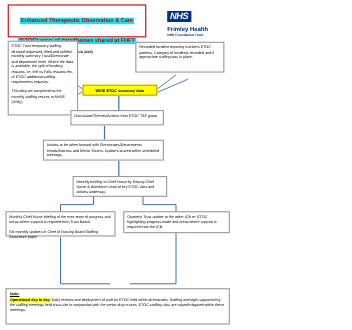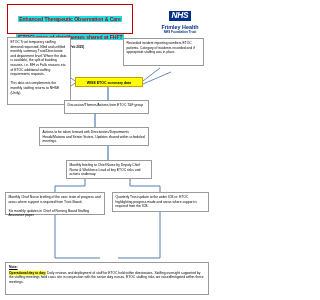--- a/index.html
+++ b/index.html
@@ -41,21 +41,21 @@
     font-weight: bold;
     font-size: 3.1px;
     line-height: 5px;
     margin-top: 2.2px;
   }
 
   .nhs-logo {
     position: absolute;
     left: 152px; top: 4px;
     width: 56px;
-    text-align: center;
+    text-align: left;
   }
   .nhs-badge {
     display: inline-block;
     background: #003087;
     color: #ffffff;
     font-weight: bold;
     font-style: italic;
     font-size: 8.4px;
     line-height: 9.6px;
     letter-spacing: -0.3px;

